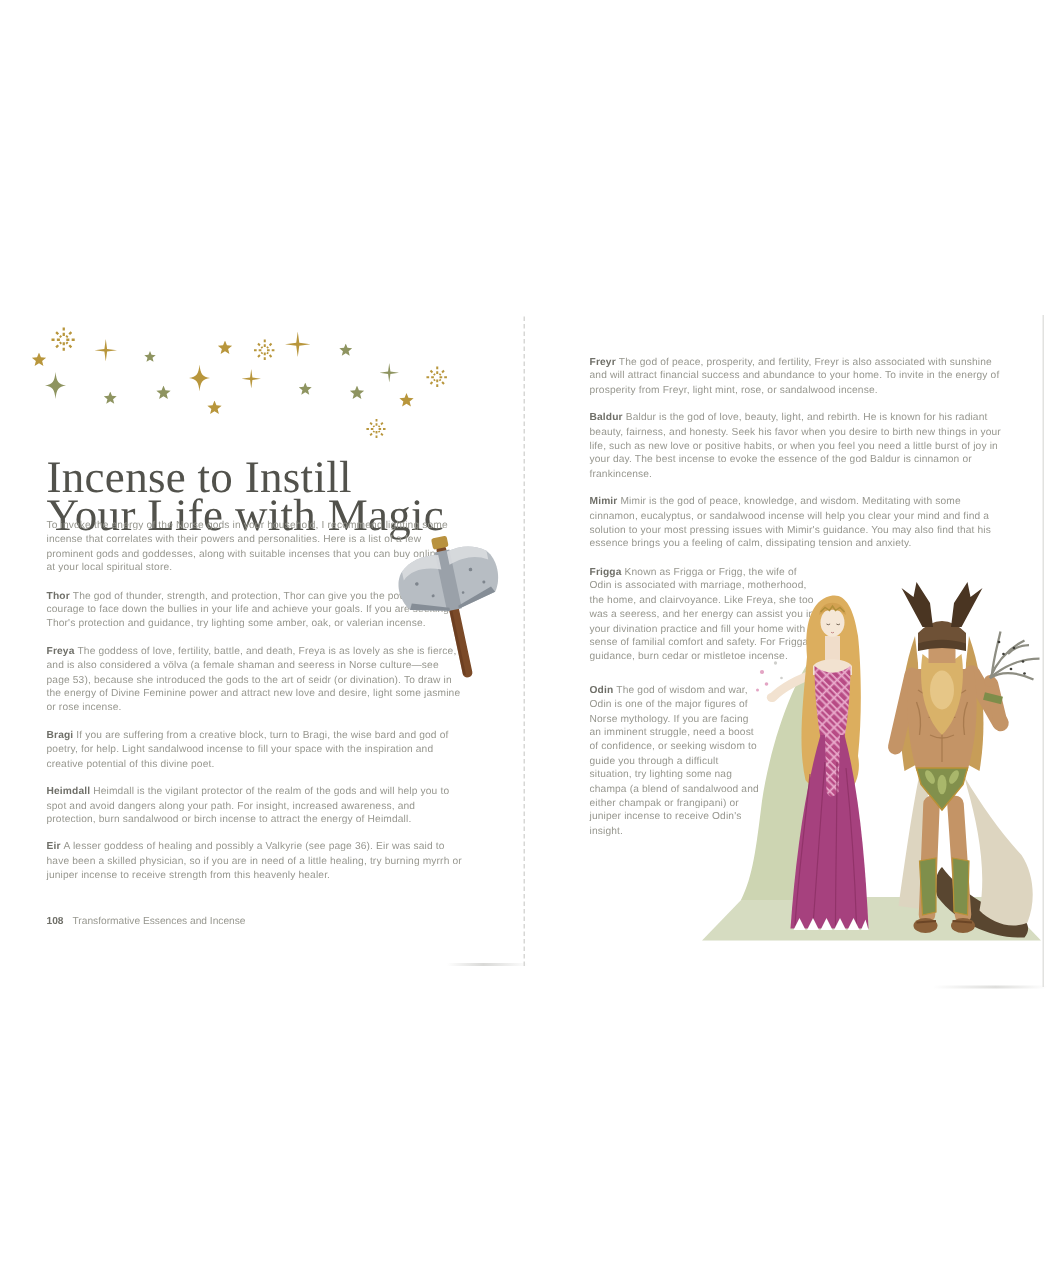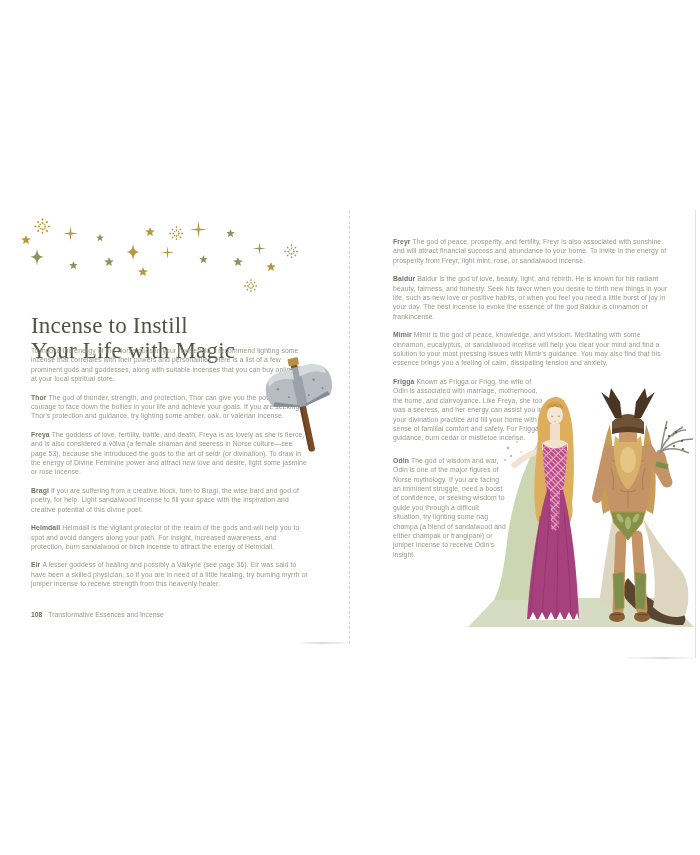--- a/index.html
+++ b/index.html
@@ -14,23 +14,23 @@
   #shadow-left-bottom{position:absolute;left:298px;top:642px;width:54px;height:2px;
          background:linear-gradient(to right,rgba(210,210,208,0),#d9d9d7 45%,rgba(210,210,208,0));}
   #shadow-right-bottom{position:absolute;left:622px;top:657px;width:76px;height:2px;
          background:linear-gradient(to right,rgba(214,214,212,0),#dededc 55%,rgba(214,214,212,0));}
 
   
   #star-field{position:absolute;left:0;top:0;width:700px;height:855px;pointer-events:none;}
   #star-field svg{position:absolute;}
 
   
-  #page-title{position:absolute;left:31px;top:298px;
+  #page-title{position:absolute;left:31px;top:286px;
       font-family:"Liberation Serif",serif;font-weight:400;
-      font-size:23px;line-height:25px;color:#52524c;letter-spacing:.2px;}
+      font-size:30px;line-height:25px;color:#52524c;letter-spacing:.2px;}
 
   
   .col{position:absolute;}
   #left-col{left:31px;top:346px;width:277px;}
   #right-col{left:393px;top:237px;width:278px;}
   p.para{margin:0 0 9px 0;font-size:6.8px;line-height:9.4px;color:#97978f;
          letter-spacing:.1px;text-align:left;}
   p.para b.lead{color:#6f6f68;font-weight:700;padding-right:2px;}
   #sec-frigga{width:153px;}
   #sec-odin{width:113px;margin-top:13px;}

